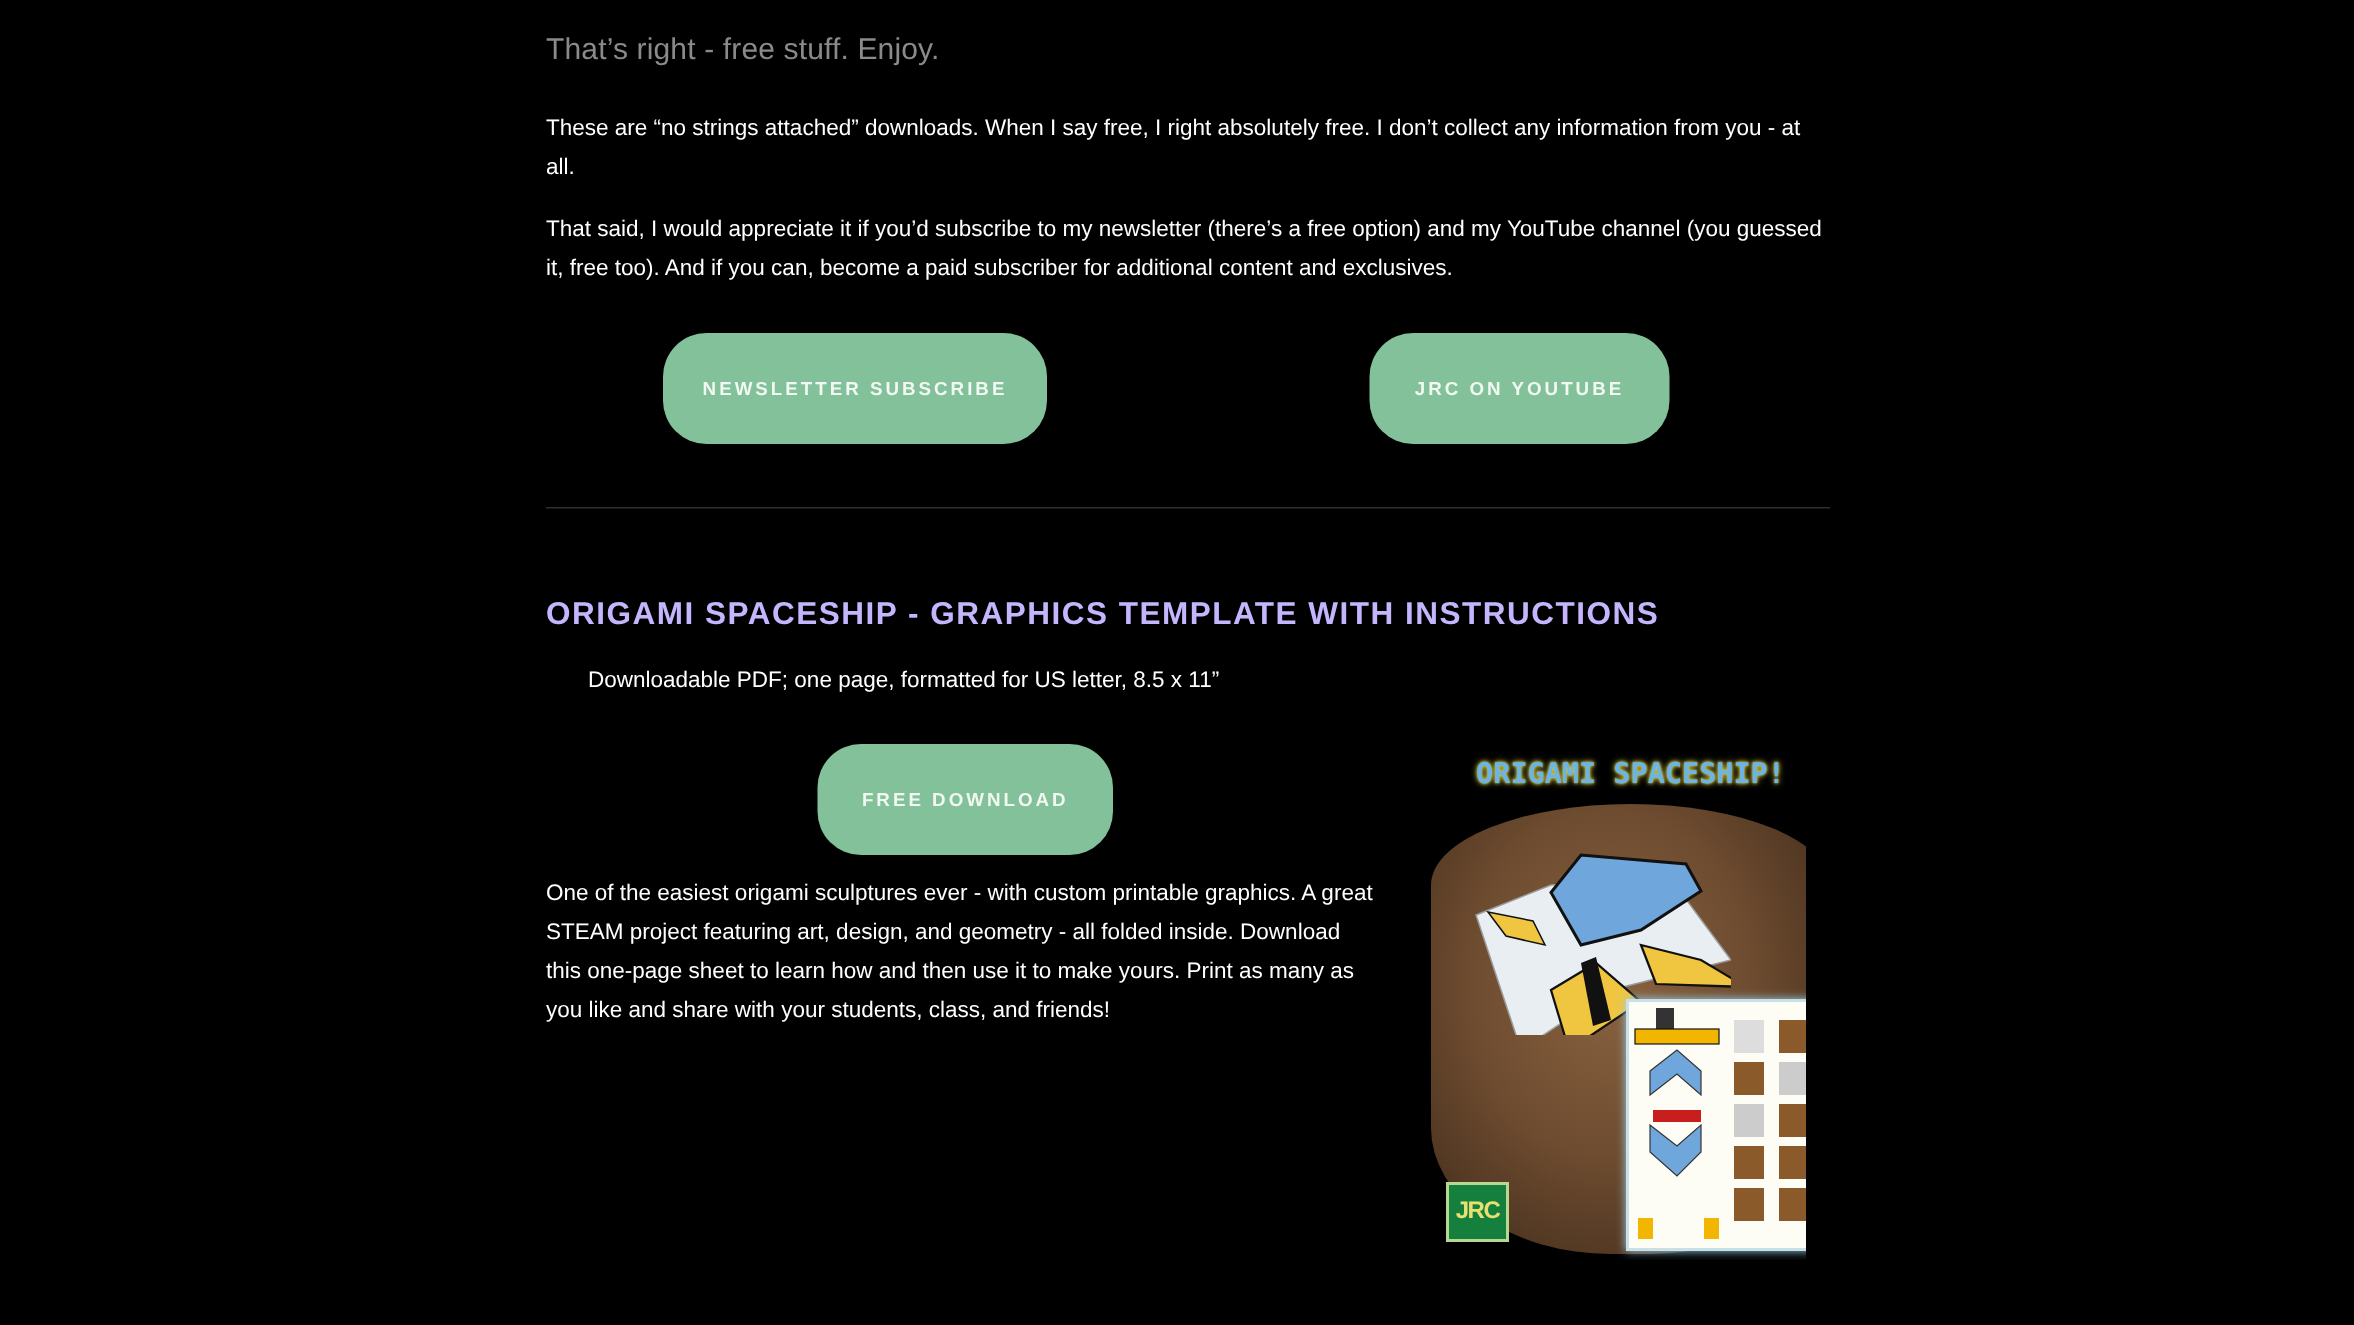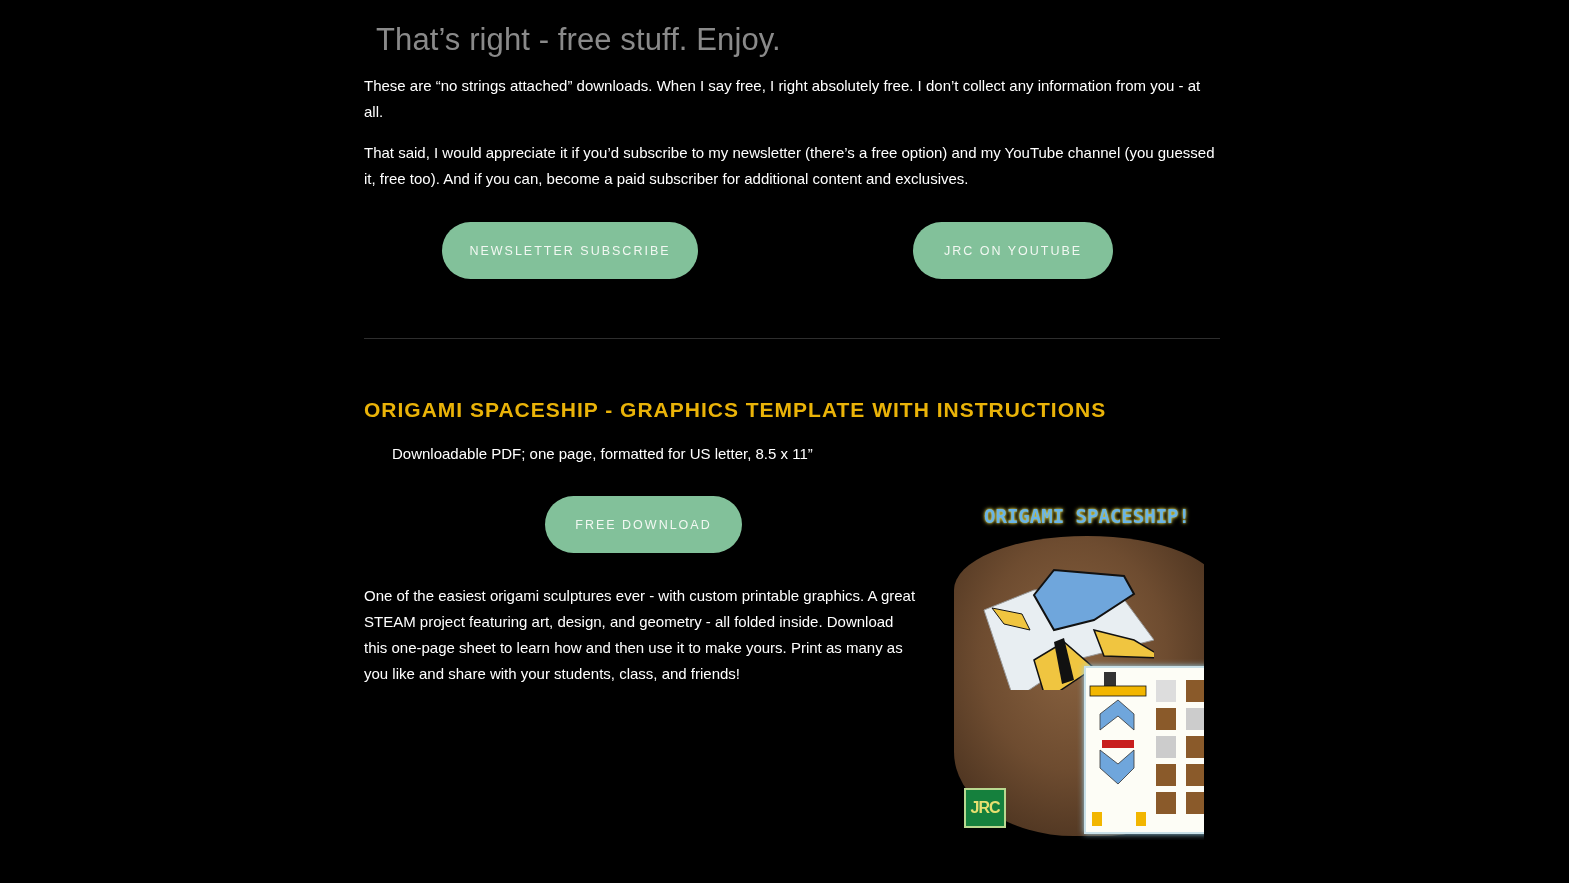--- a/index.html
+++ b/index.html
@@ -11,63 +11,62 @@
     }
     .content {
       position: absolute;
       left: 364px;
       top: 0;
       width: 856px;
     }
     .intro-heading {
       position: absolute;
       left: 0; top: 22px;
-      font-size: 31px;
+      font-size: 20px;
       font-weight: normal;
       color: #8a8a8a;
       letter-spacing: 0.1px;
       white-space: nowrap;
-      margin-left: 12px;
     }
     .para {
       position: absolute;
       left: 0;
       width: 856px;
       font-size: 15px;
       line-height: 25.5px;
       color: #ffffff;
     }
     .p1 { top: 73px; }
     .p2 { top: 140px; }
     .pill {
       position: absolute;
-      height: 57px;
+      height: 74px;
       border-radius: 29px;
       background: #82c19a;
       color: #f2f8f2;
       font-size: 12.5px;
-      font-weight: normal;
+      font-weight: bold;
       letter-spacing: 2px;
       display: flex; align-items: center; justify-content: center;
       cursor: pointer;
       white-space: nowrap;
     }
     .btn-newsletter { left: 78px; top: 222px; width: 256px; }
     .btn-youtube { left: 549px; top: 222px; width: 200px; }
     .divider {
       position: absolute;
       left: 0; top: 338px;
       width: 856px; height: 1px;
       background: #2e2e2e;
     }
     .section-title {
       position: absolute;
       left: 0; top: 398px;
       font-size: 21px;
-      color: #eab308;
+      color: #c4b5fd;
       letter-spacing: 1px;
       white-space: nowrap;
     }
     .section-sub {
       position: absolute;
       left: 0; top: 441px;
       font-size: 15px;
       line-height: 25px;
       color: #ffffff;
       white-space: nowrap;

